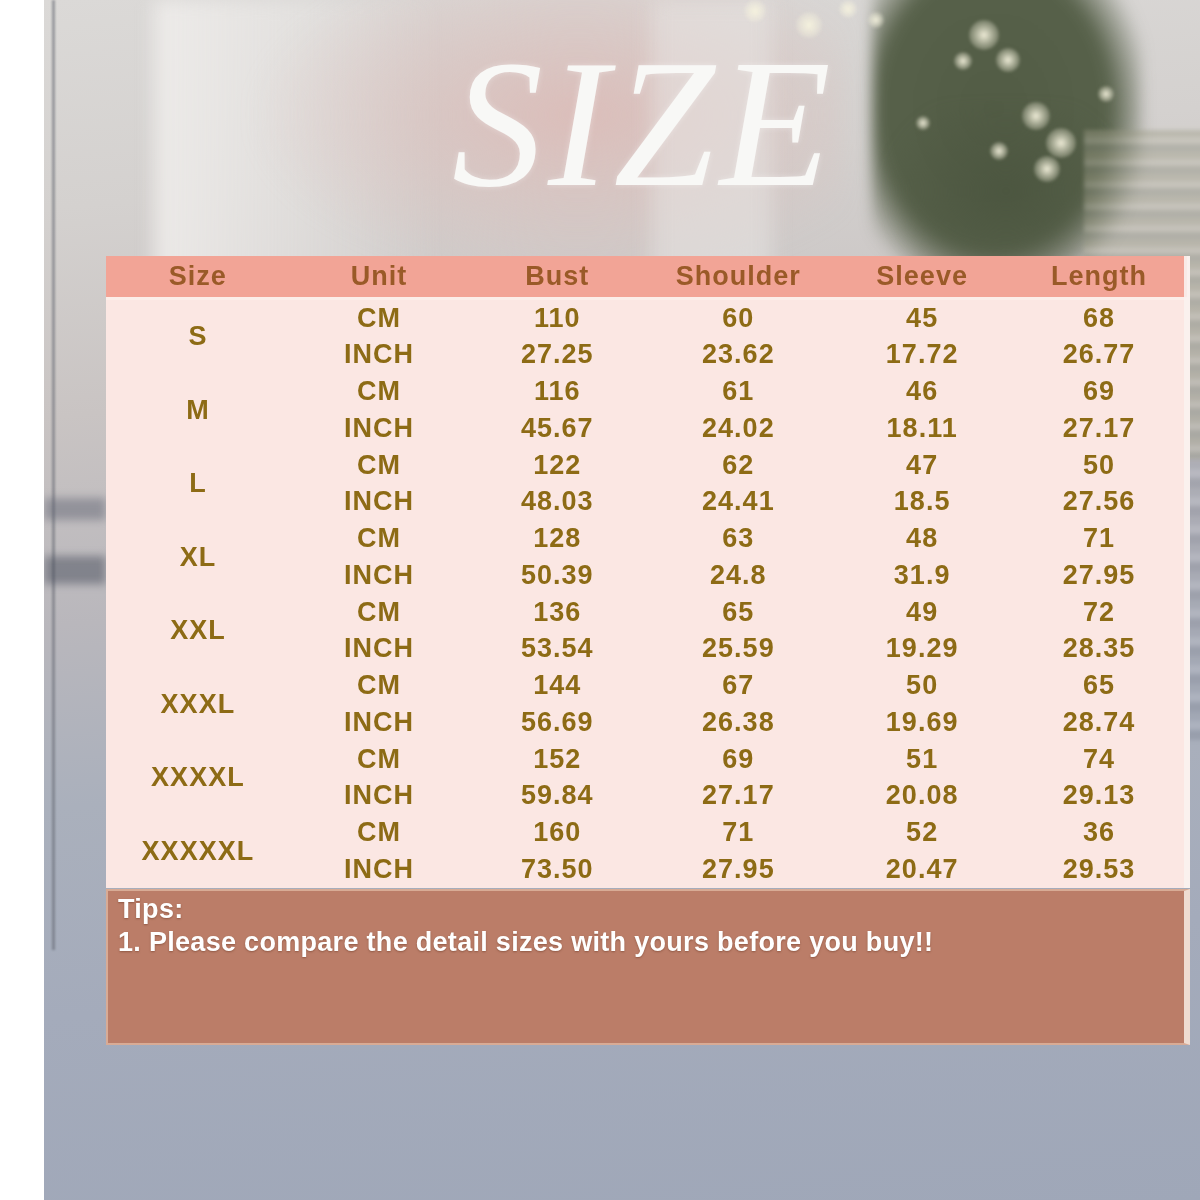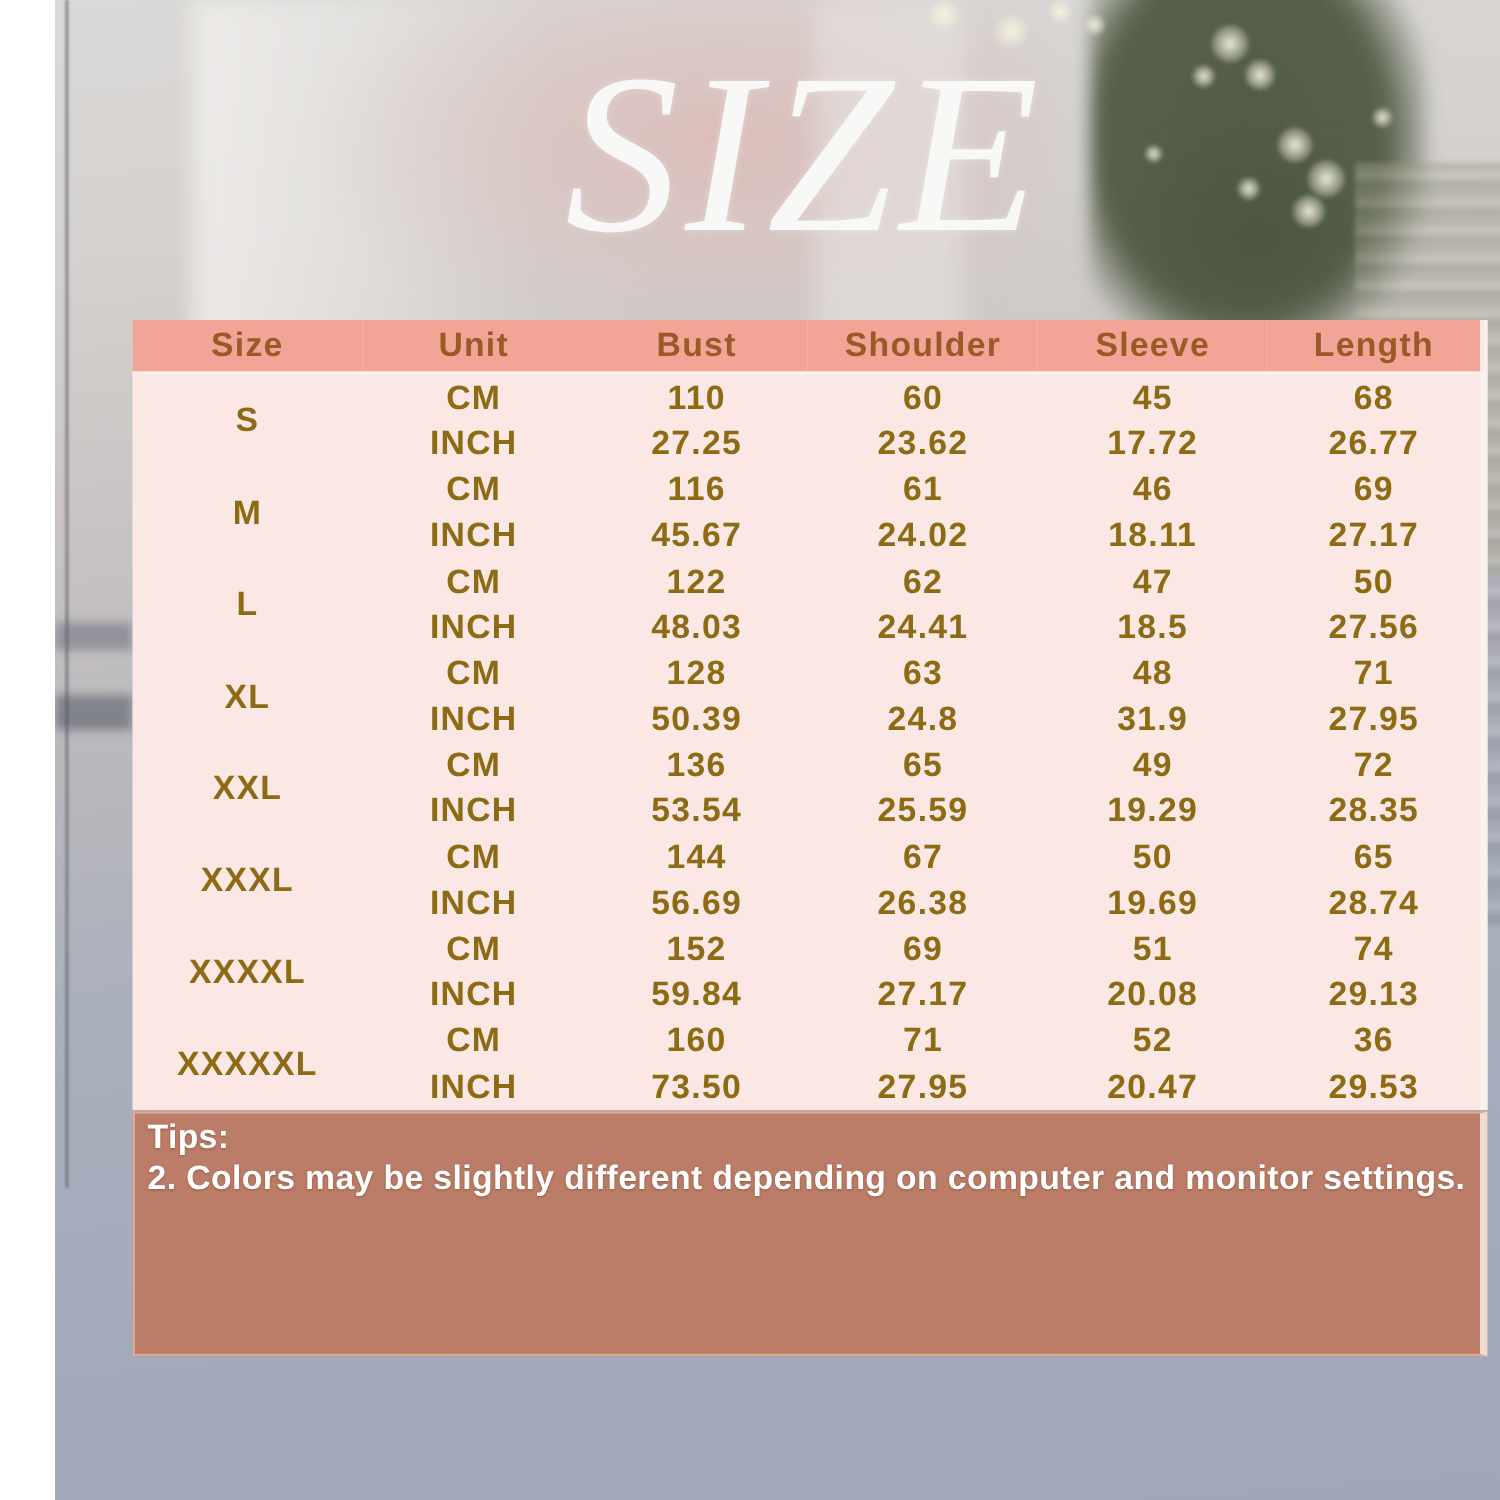--- a/index.html
+++ b/index.html
@@ -53,21 +53,21 @@
   .size-table { position:absolute; left:62px; top:256px; width:1084px; height:632px;
                 border-collapse:collapse; table-layout:fixed;
                 background:#fbe7e3; border-right:6px solid rgba(250,242,238,.9); }
   .size-table th { background:#f2a496; color:#9a5a28; font-size:27px; font-weight:bold;
                    height:42px; text-align:center; vertical-align:middle;
                    border-bottom:3px solid #fceee9; letter-spacing:1px; }
   .size-table td { color:#8d6b15; font-size:27px; font-weight:bold;
                    text-align:center; vertical-align:middle; letter-spacing:1px; }
 
   
-  .tips { position:absolute; left:62px; top:889px; width:1084px; height:196px;
+  .tips { position:absolute; left:62px; top:889px; width:1084px; height:156px;
           background:#bb7d68; border:2px solid #d8ab95; border-right:6px solid rgba(248,236,228,.85);
           color:#ffffff; font-weight:bold; font-size:27px; line-height:33px;
           padding:2px 10px; text-shadow:0 1px 2px rgba(110,60,40,.55); letter-spacing:.3px; }
 </style>
 </head>
 <body>
 
 <div class="stage">
 
   <div class="bg">
@@ -243,16 +243,16 @@
       <td>73.50</td>
       <td>27.95</td>
       <td>20.47</td>
       <td>29.53</td>
     </tr>
   </tbody>
   </table>
 
   <div class="tips">
     <div>Tips:</div>
-    <div>2. Colors may be slightly different depending on computer and monitor settings.</div>
+    <div>1. Please compare the detail sizes with yours before you buy!!</div>
   </div>
 
 </div>
 
 </body></html>

